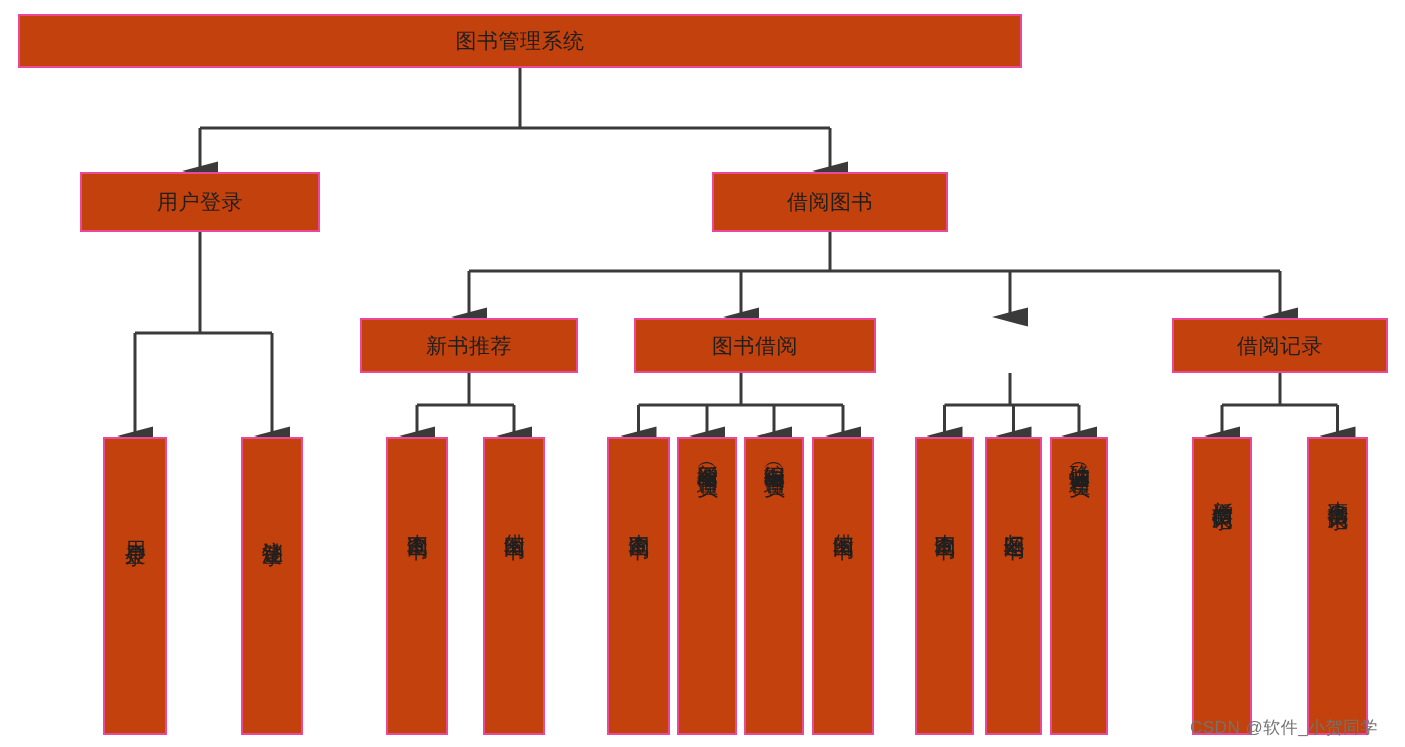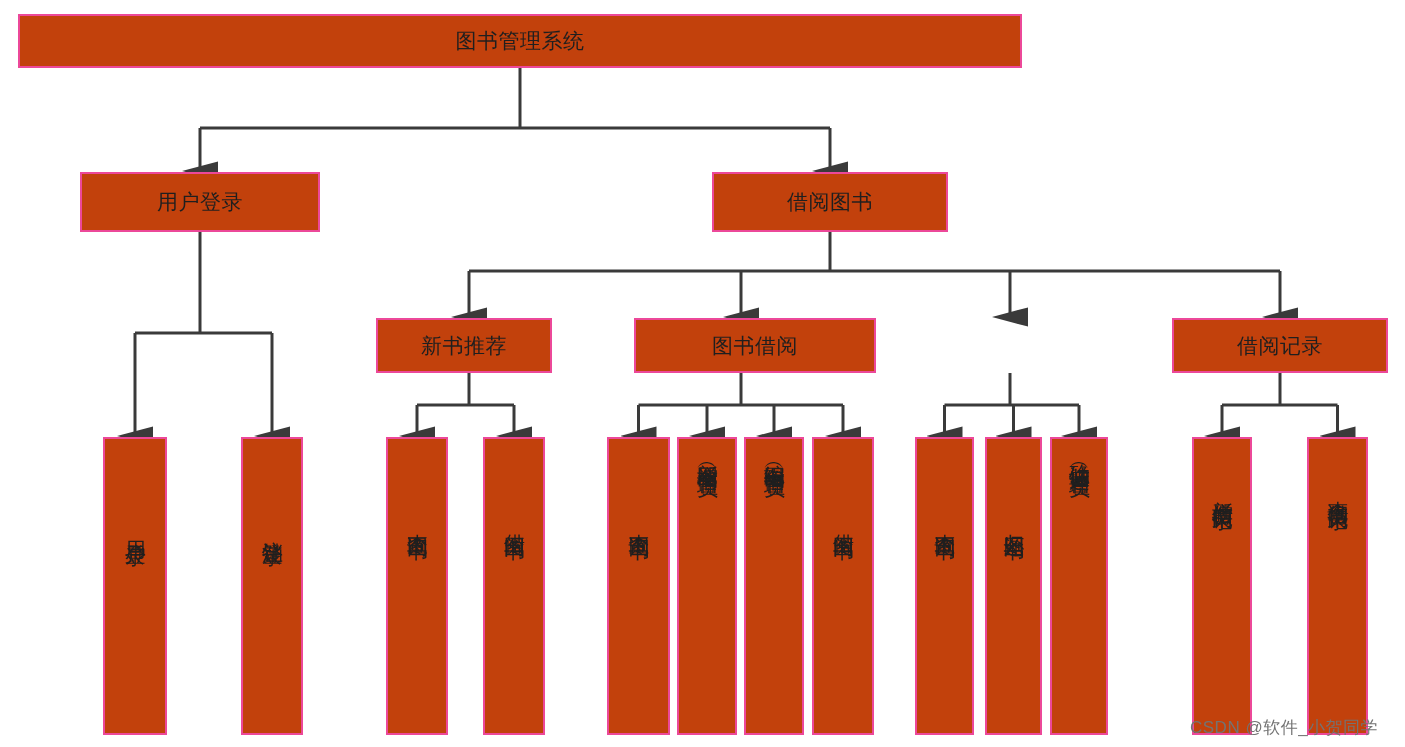--- a/index.html
+++ b/index.html
@@ -117,21 +117,21 @@
     <span class="node-label-h">图书管理系统</span>
   </div>
 
   <div class="node-box" style="left: 80px; top: 172px; width: 240px; height: 60px;">
     <span class="node-label-h">用户登录</span>
   </div>
   <div class="node-box" style="left: 712px; top: 172px; width: 236px; height: 60px;">
     <span class="node-label-h">借阅图书</span>
   </div>
 
-  <div class="node-box" style="left: 376px; top: 318px; width: 176px; height: 55px;">
+  <div class="node-box" style="left: 360px; top: 318px; width: 218px; height: 55px;">
     <span class="node-label-h">新书推荐</span>
   </div>
   <div class="node-box" style="left: 634px; top: 318px; width: 242px; height: 55px;">
     <span class="node-label-h">图书借阅</span>
   </div>
   <div class="node-box" style="left: 1172px; top: 318px; width: 216px; height: 55px;">
     <span class="node-label-h">借阅记录</span>
   </div>
 
   <div class="node-box vertical" style="left: 103px; top: 437px; width: 64px; height: 298px; padding-top: 85px;">

